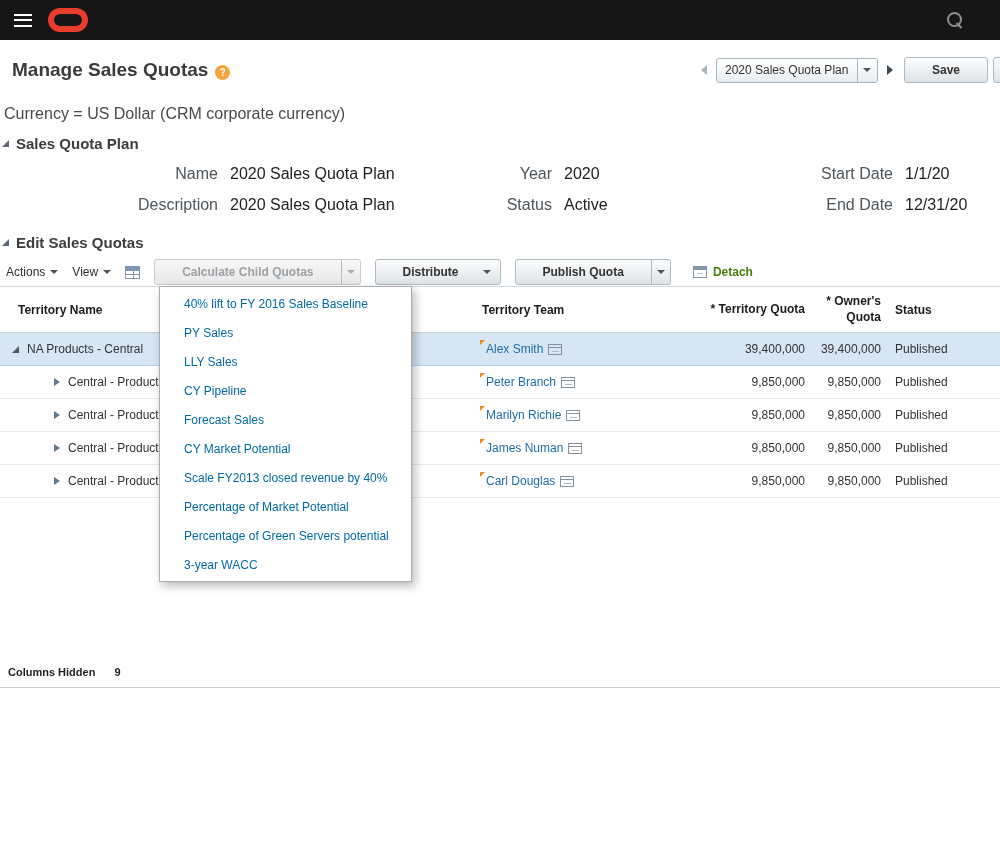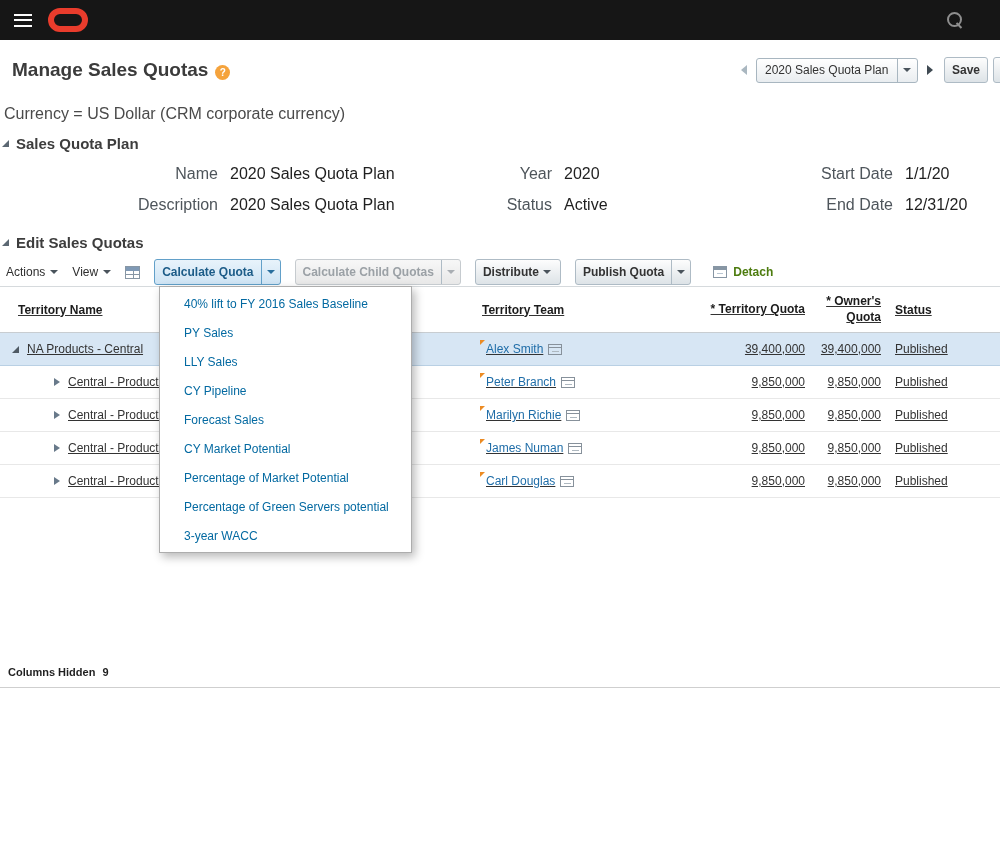--- a/index.html
+++ b/index.html
@@ -33,21 +33,21 @@
     border-right:6px solid #aab7c0; margin-right:9px; cursor:pointer; }
   .chev-right { width:0; height:0; border-top:5px solid transparent; border-bottom:5px solid transparent;
     border-left:6px solid #3f4a52; margin:0 9px; cursor:pointer; }
   .plan-select { width:162px; height:25px; border:1px solid #a8b6c0; border-radius:3px;
     background:linear-gradient(#fff,#e9edf0); display:flex; align-items:center; cursor:pointer; }
   .plan-select-value { flex:1; padding-left:8px; font-size:12px; color:#333; white-space:nowrap; overflow:hidden; }
   .plan-select-arrow { width:20px; align-self:stretch; border-left:1px solid #a8b6c0;
     display:flex; align-items:center; justify-content:center; }
   .btn { display:inline-flex; align-items:stretch; height:26px; border:1px solid #aebbc5; border-radius:3px;
     background:linear-gradient(#fdfdfd,#dde3e7); font-size:12px; font-weight:bold; color:#333; cursor:pointer; }
-  .btn .btn-label { display:flex; align-items:center; padding:0 7px; white-space:nowrap; }
+  .btn .btn-label { display:flex; align-items:center; padding:0 27px; white-space:nowrap; }
   .save-btn { margin-left:2px; }
   .sliver-btn { width:11px; margin-left:5px; margin-right:-4px; overflow:hidden; }
   .sliver-btn .btn-label { padding-left:14px; }
 
   
   .currency { margin:21px 0 0 4px; font-size:16px; color:#4a4a4a; }
   .section-header { display:flex; align-items:center; gap:7px; margin:12px 0 0 2px;
     font-size:15px; font-weight:bold; color:#3d3d3d; }
   .tri-expanded { width:0; height:0; border-left:7px solid transparent; border-bottom:7px solid #5c6873;
     display:inline-block; cursor:pointer; }
@@ -72,21 +72,21 @@
   .btn.disabled { color:#9ba1a6; background:linear-gradient(#f7f7f7,#e8e8e8); border-color:#c6cbcf; cursor:default; }
   .btn.disabled .caret { border-top-color:#a9aeb3; }
   .inline-caret { margin:0 9px 0 -3px; align-self:center; }
   .detach { display:flex; align-items:center; gap:6px; font-weight:bold; color:#4d7c0f; cursor:pointer; margin-left:8px; }
   .detach-icon { width:14px; height:12px; border:1px solid #8796a4; display:inline-block;
     background:
       linear-gradient(#8796a4,#8796a4) 0 0/100% 3px no-repeat,
       linear-gradient(#b9c6d2,#b9c6d2) 3px 6px/6px 1px no-repeat; }
 
   
-  .table-wrap { position:relative;text-decoration:underline; }
+  .table-wrap { position:relative; }
   .thead { display:grid; grid-template-columns:480px 225px 100px 80px auto; align-items:center; height:47px;
     border-top:1px solid #d6dadd; border-bottom:1px solid #c8cdd1; font-weight:bold; font-size:12px; color:#1c1c1c; }
   .th { cursor:pointer; }
   .th-name { padding-left:18px; }
   .th-team { padding-left:2px; }
   .th-num { text-align:right; line-height:1.3; }
   .th-num.pad { padding-right:4px; }
   .th-status { padding-left:10px; }
   .trow { display:grid; grid-template-columns:480px 225px 100px 80px auto; align-items:center; height:33px;
     border-bottom:1px solid #e8e8e8; font-size:12px; color:#333; cursor:pointer; }
@@ -109,21 +109,21 @@
   .num-cell.pad { padding-right:4px; }
   .status-cell { padding-left:10px; }
 
   
   .menu { position:absolute; left:159px; top:0; width:253px; background:#fff; border:1px solid #adadad;
     box-shadow:3px 4px 9px rgba(0,0,0,.28); z-index:30; padding:2px 0; }
   .menu-item { height:29px; display:flex; align-items:center; padding-left:24px; font-size:12px;
     color:#0369a1; white-space:nowrap; cursor:pointer; }
 
   
-  .table-footer { margin:168px 0 0 8px; font-size:11px; font-weight:bold; color:#1f1f1f; display:flex; gap:7px; }
+  .table-footer { margin:168px 0 0 8px; font-size:11px; font-weight:bold; color:#1f1f1f; display:flex; gap:19px; }
   .bottom-rule { border-top:1px solid #cfcfcf; margin-top:9px; }
 </style>
 </head>
 <body>
 
 <header class="topbar">
   <span class="hamburger"></span>
   <span class="oracle-logo"></span>
   <span class="search-icon"></span>
 </header>
@@ -180,26 +180,20 @@
 <div class="toolbar">
   <div class="menubtn">
     <span>Actions</span>
       <i class="caret"></i>
   </div>
   <div class="menubtn">
     <span>View</span>
       <i class="caret"></i>
   </div>
   <i class="grid-icon"></i>
-  <div class="btn active">
-    <span class="btn-label">Calculate Quota</span>
-    <span class="btn-arrow">
-        <i class="caret"></i>
-      </span>
-  </div>
   <div class="btn disabled">
     <span class="btn-label">Calculate Child Quotas</span>
     <span class="btn-arrow">
         <i class="caret"></i>
       </span>
   </div>
   <div class="btn">
     <span class="btn-label">Distribute</span>
     <i class="caret inline-caret"></i>
   </div>
@@ -300,20 +294,21 @@
     <div class="status-cell">Published</div>
   </div>
 
   <div class="menu">
     <div class="menu-item">40% lift to FY 2016 Sales Baseline</div>
     <div class="menu-item">PY Sales</div>
     <div class="menu-item">LLY Sales</div>
     <div class="menu-item">CY Pipeline</div>
     <div class="menu-item">Forecast Sales</div>
     <div class="menu-item">CY Market Potential</div>
+    <div class="menu-item">Scale FY2013 closed revenue by 40%</div>
     <div class="menu-item">Percentage of Market Potential</div>
     <div class="menu-item">Percentage of Green Servers potential</div>
     <div class="menu-item">3-year WACC</div>
   </div>
 </div>
 
 <div class="table-footer">
   <span>Columns Hidden</span>
   <span>9</span>
 </div>

